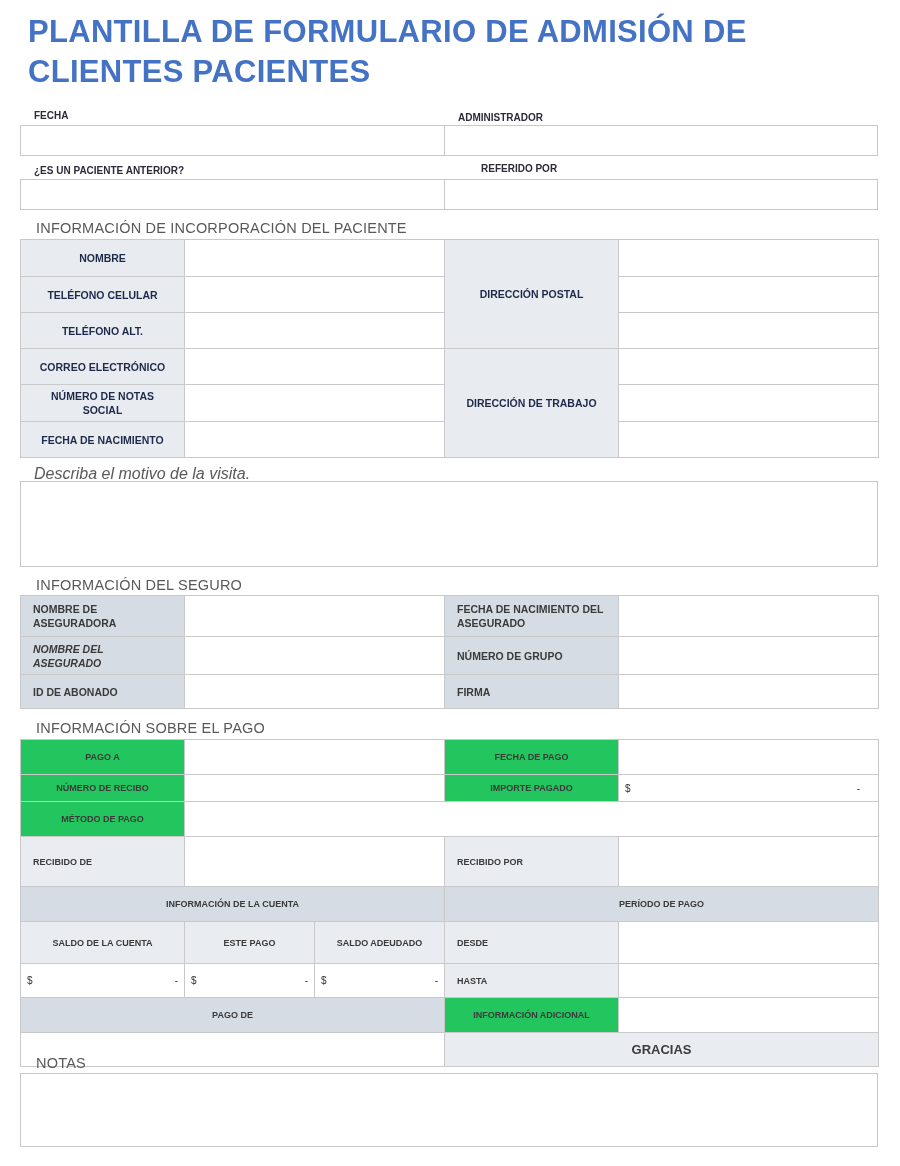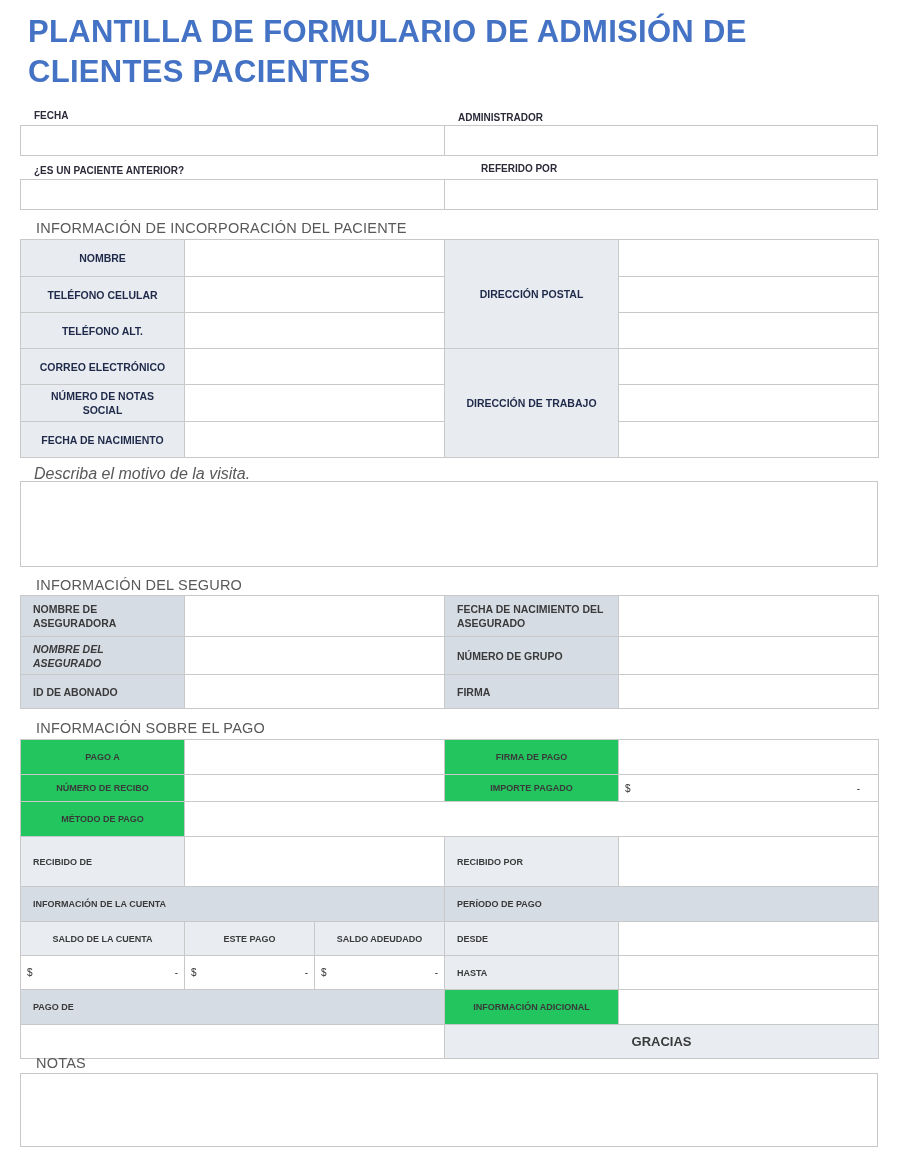--- a/index.html
+++ b/index.html
@@ -13,21 +13,21 @@
 
   .section-title { position: absolute; left: 36px; font-size: 14.5px; color: #595959; font-weight: normal; letter-spacing: 0.2px; }
 
   table.grid { position: absolute; border-collapse: collapse; table-layout: fixed; }
   table.grid td { border: 1px solid #c9c9c9; font-size: 10.5px; font-weight: bold; padding: 0 12px; vertical-align: middle; }
 
   .lab-light { background: #E8EBF0; color: #1f2a4a; text-align: center; }
   .lab-dark { background: #D6DCE4; color: #3a3a3a; text-align: left; }
   .lab-pay { background: #22c55e; color: #3a3a3a; text-align: center; font-size: 9px !important; }
   .lab-pay-light { background: #E9ECF1; color: #3a3a3a; text-align: left; font-size: 9px !important; }
-  .hdr-center { background: #D6DCE4; color: #3a3a3a; text-align: left; font-size: 9px !important; }
+  .hdr-center { background: #D6DCE4; color: #3a3a3a; text-align: center; font-size: 9px !important; }
   .hdr-center-light { background: #E9ECF1; color: #3a3a3a; text-align: center; font-size: 9px !important; }
   .val { background: #fff; }
   .money { font-size: 10px !important; font-weight: normal !important; color: #333; padding: 0 6px !important; }
   .money .dollar { float: left; }
   .money .dash { float: right; }
   .gracias { background: #E9ECF1; color: #3a3a3a; text-align: center; font-size: 13px !important; }
 
   .italic-note { position: absolute; left: 34px; top: 465px; font-size: 16px; font-style: italic; color: #595959; }
 </style>
 </head>
@@ -128,21 +128,21 @@
     <col style="width:164px">
       <col style="width:130px">
       <col style="width:130px">
     <col style="width:174px">
       <col style="width:260px">
   </colgroup>
   <tbody>
       <tr style="height:35px">
     <td class="lab-pay">PAGO A</td>
     <td class="val" colspan="2"></td>
-    <td class="lab-pay">FIRMA DE PAGO</td>
+    <td class="lab-pay">FECHA DE PAGO</td>
     <td class="val"></td>
   </tr>
   <tr style="height:27px">
     <td class="lab-pay">NÚMERO DE RECIBO</td>
     <td class="val" colspan="2"></td>
     <td class="lab-pay">IMPORTE PAGADO</td>
     <td class="val money" style="padding:0 18px 0 6px !important;">
       <span class="dollar">$</span>
       <span class="dash">-</span>
     </td>
@@ -154,21 +154,21 @@
   <tr style="height:50px">
     <td class="lab-pay-light">RECIBIDO DE</td>
     <td class="val" colspan="2"></td>
     <td class="lab-pay-light">RECIBIDO POR</td>
     <td class="val"></td>
   </tr>
   <tr style="height:35px">
     <td class="hdr-center" colspan="3">INFORMACIÓN DE LA CUENTA</td>
     <td class="hdr-center" colspan="2">PERÍODO DE PAGO</td>
   </tr>
-  <tr style="height:34px">
+  <tr style="height:42px">
     <td class="hdr-center-light">SALDO DE LA CUENTA</td>
     <td class="hdr-center-light">ESTE PAGO</td>
     <td class="hdr-center-light">SALDO ADEUDADO</td>
     <td class="lab-pay-light">DESDE</td>
     <td class="val"></td>
   </tr>
   <tr style="height:34px">
     <td class="val money">
       <span class="dollar">$</span>
       <span class="dash">-</span>

